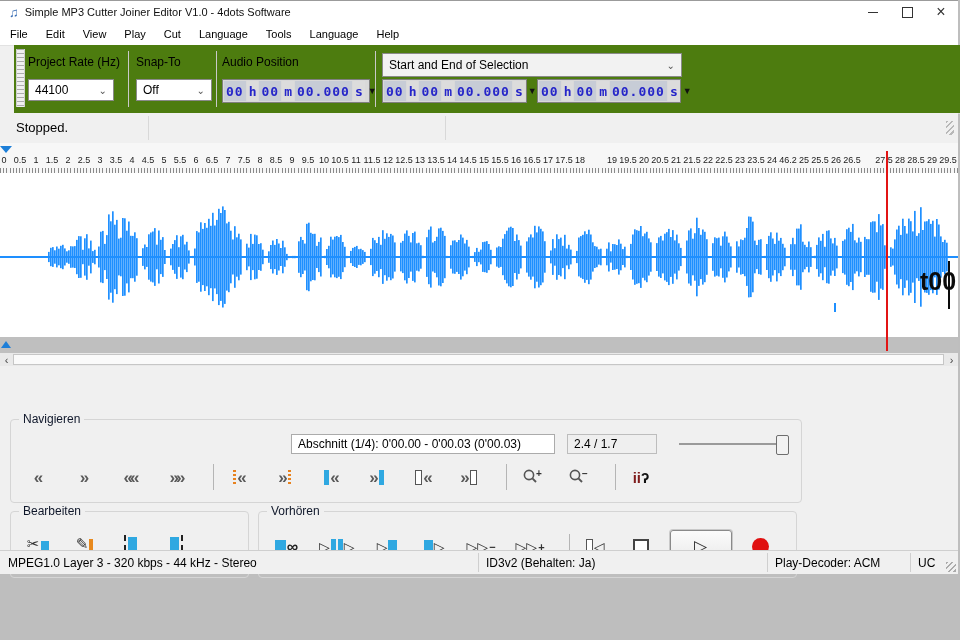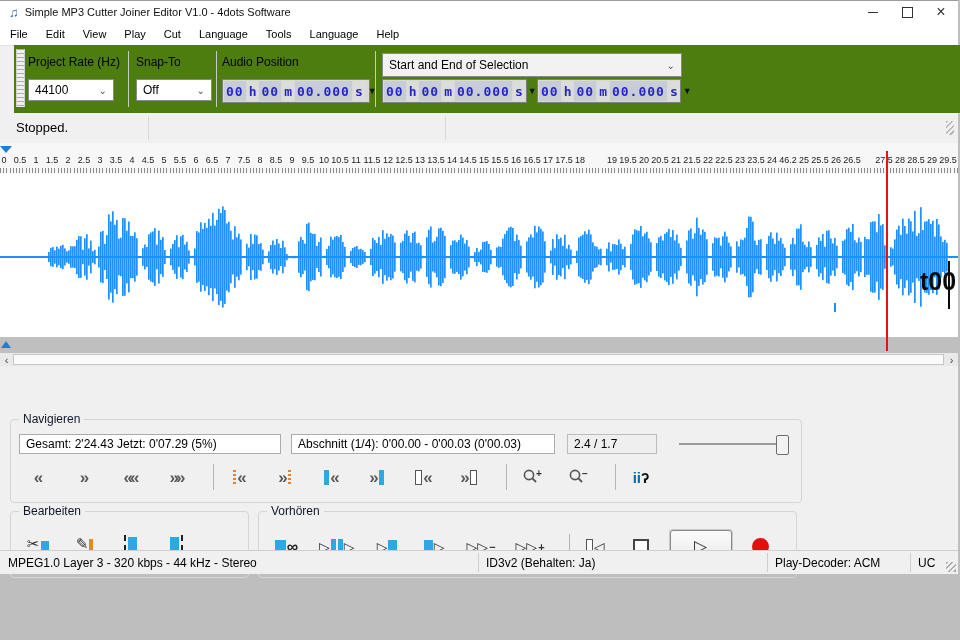--- a/index.html
+++ b/index.html
@@ -83,21 +83,21 @@
   .chev2{letter-spacing:-3px;}
   .tri{font-size:14px;color:#333;line-height:1;}
   .dotbar{display:inline-block;width:3px;height:15px;margin:0 1px;
      background:repeating-linear-gradient(#E8821E 0 2px,transparent 2px 4px);}
   .bluebar{display:inline-block;width:5px;height:15px;background:#2FA8E1;margin:0 1px;}
   .openbar{display:inline-block;width:5px;height:13px;border:1px solid #555;background:#FFF;margin:0 1px;}
   .blueblock{display:inline-block;width:9px;height:14px;background:#2FA8E1;margin:0 1px;}
   .dashline{display:inline-block;width:0;height:16px;border-left:2px dashed #222;margin:0 1px;}
   .stopsq{display:inline-block;width:12px;height:12px;border:2px solid #444;background:#FFF;}
   .reccirc{display:inline-block;width:17px;height:17px;border-radius:50%;background:#E01010;}
-  .gbars{font-weight:900;font-size:15px;color:#0369a1;line-height:1;}
+  .gbars{font-weight:900;font-size:15px;color:#7f1d1d;line-height:1;}
   .hook{font-weight:900;font-size:15px;color:#111;line-height:1;}
   .inf{font-weight:bold;font-size:16px;color:#222;line-height:1;}
   .sub{font-size:11px;font-weight:bold;color:#333;margin-left:1px;}
   .orgbar{display:inline-block;width:4px;height:12px;background:#E8891E;margin-left:1px;}
   .glyph{font-size:15px;color:#333;line-height:1;}
   .editicon{display:inline-flex;align-items:flex-end;border-bottom:2px solid #3B6FD0;padding:0 2px 2px 2px;}
   .btn-raised{border:1px solid #8A8A8A;border-radius:3px;background:linear-gradient(#FBFBFB,#E9E9E9);
       box-shadow:0 0 0 1px #C9C9C9;width:52px;height:31px;}
   .btn-raised .tri{font-size:17px;}
 
@@ -740,21 +740,20 @@
   <div id="hscroll" class="abs">
     <div class="scroll-arrow abs" style="left:0">‹</div>
     <div id="scroll-thumb" class="abs"></div>
     <div class="scroll-arrow abs" style="right:0">›</div>
   </div>
 
   <div id="lowerpanel" class="abs">
 
     <div class="groupbox" style="left:10px;top:53px;width:790px;height:82px">
       <div class="group-label">Navigieren</div>
-      <div class="field" style="left:8px;top:14px;width:262px">Gesamt: 2'24.43   Jetzt: 0'07.29   (5%)</div>
       <div class="field" style="left:280px;top:14px;width:264px">Abschnitt (1/4): 0'00.00 - 0'00.03 (0'00.03)</div>
       <div class="field gray" style="left:556px;top:14px;width:90px">2.4 / 1.7</div>
       <div id="nav-slider" style="left:668px;top:14px;width:112px;height:20px">
         <div class="slider-track"></div>
         <div class="slider-thumb"></div>
       </div>
       <div class="btnrow" style="left:10px;top:44px">
           <div class="ibtn" style="margin-right: 12px;">
             <span class="chev">«</span>
           </div>

